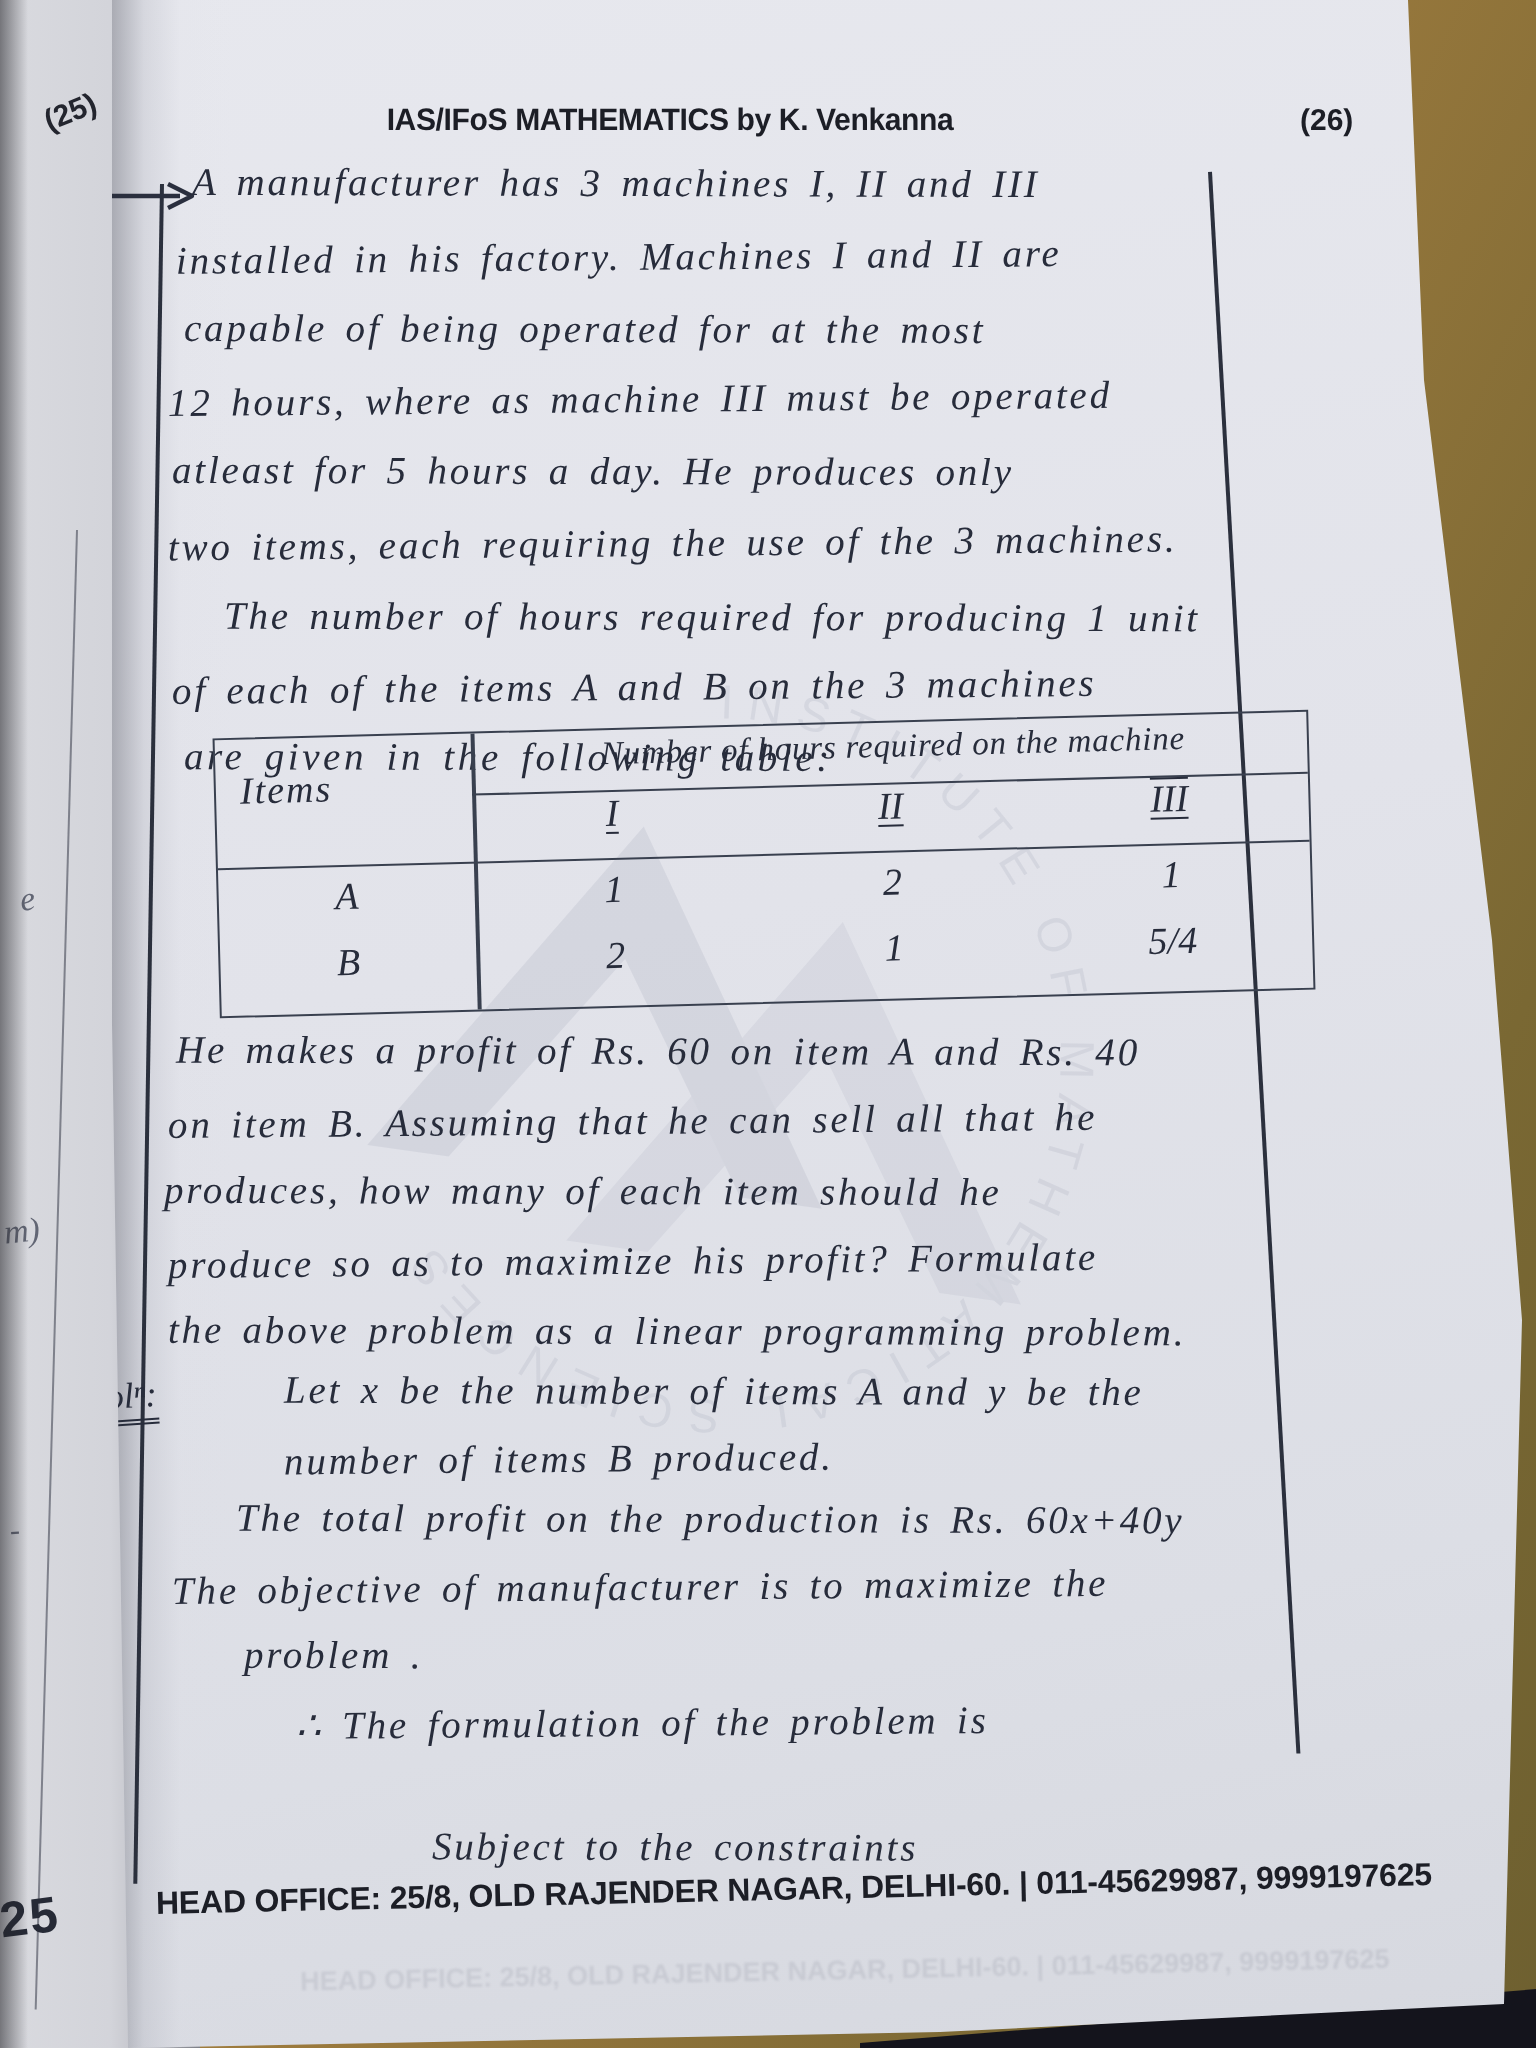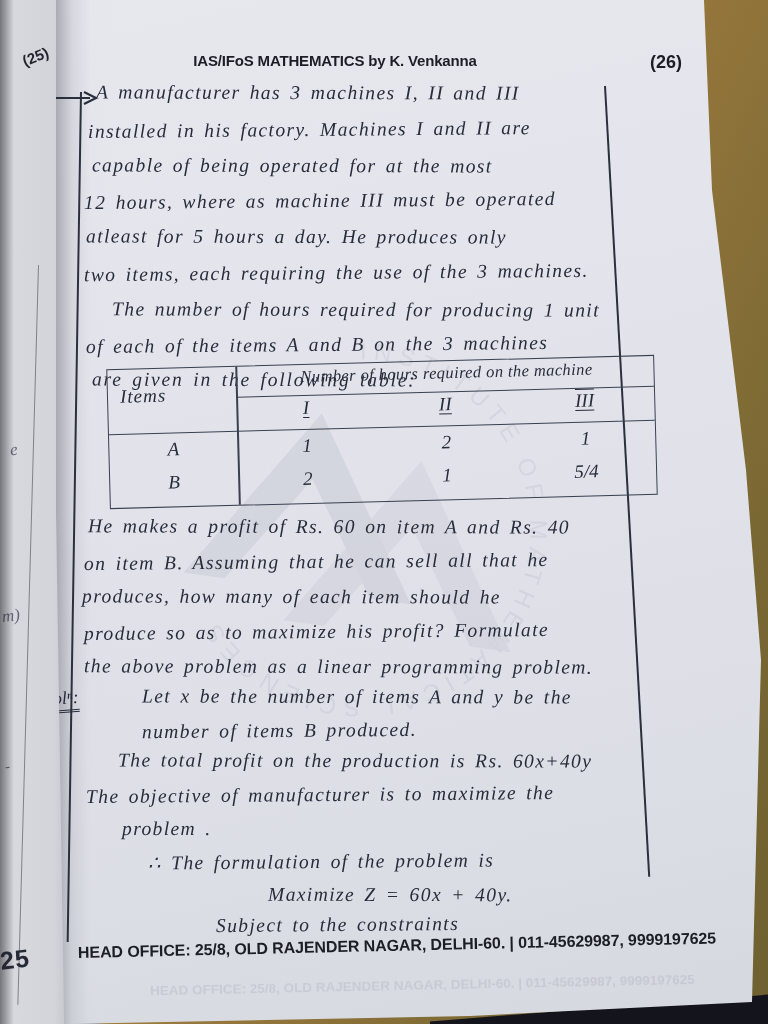--- a/index.html
+++ b/index.html
@@ -35,21 +35,21 @@
     background:linear-gradient(168deg,#e7e8ee 0%,#e2e3ea 45%,#dcdee5 78%,#d6d8df 100%);
     clip-path:polygon(56px 0px, 704px 0px, 712px 190px, 746px 470px, 761px 660px, 752px 1002px, 470px 1016px, 64px 1024px, 56px 512px);
   }
   .gutter { position:absolute; left:56px; top:0; width:60px; height:100%;
     background:linear-gradient(90deg, rgba(110,112,122,.50) 0px, rgba(170,172,182,.28) 16px, rgba(220,221,228,.10) 34px, rgba(220,221,228,0) 60px); }
 
   
   .print { color:#1c1e26; font-weight:bold; }
   .header-title { position:absolute; left:100px; top:52px; width:470px; text-align:center;
     font-size:15.5px; letter-spacing:-0.2px; transform:scaleX(.97); }
-  .page-number-right { position:absolute; left:650px; top:52px; font-size:18px;text-align:right; }
+  .page-number-right { position:absolute; left:650px; top:52px; font-size:15px;text-align:right; }
   .footer-line { position:absolute; left:78px; top:944px; width:676px; font-size:16px; letter-spacing:-0.1px;
     transform:rotate(-1.3deg); transform-origin:left center; white-space:nowrap; }
   .footer-ghost { position:absolute; left:150px; top:977px; width:600px; font-size:13.5px; font-weight:bold;
     color:#3a3f55; opacity:.10; filter:blur(.6px); transform:rotate(-1.2deg); white-space:nowrap; }
 
   
   .watermark { position:absolute; left:140px; top:305px; width:440px; height:430px; opacity:.14; z-index:0; }
 
   
   .margin-line-left  { position:absolute; left:80px;  top:92px; width:1.6px; height:850px;
@@ -180,20 +180,19 @@
     <div class="hw p3-3">produce so as to maximize his profit?  Formulate</div>
     <div class="hw p3-4">the above problem as a linear programming problem.</div>
 
     <div class="sol-label">Solⁿ:</div>
     <div class="hw s-0">Let x be the number of items A and y be the</div>
     <div class="hw s-1">number of items B produced.</div>
     <div class="hw s-2">The total profit on the production is Rs. 60x+40y</div>
     <div class="hw s-3">The objective of manufacturer is to maximize the</div>
     <div class="hw s-4">problem .</div>
     <div class="hw s-5">∴  The formulation of the problem is</div>
-    <div class="hw s-6">Maximize Z = 60x + 40y.</div>
     <div class="hw s-7">Subject to the constraints</div>
 
     <div class="print footer-line">HEAD OFFICE: 25/8, OLD RAJENDER NAGAR, DELHI-60. | 011-45629987, 9999197625</div>
     <div class="footer-ghost">HEAD OFFICE: 25/8, OLD RAJENDER NAGAR, DELHI-60. | 011-45629987, 9999197625</div>
   </div>
 
 </div>
 
 </body></html>

